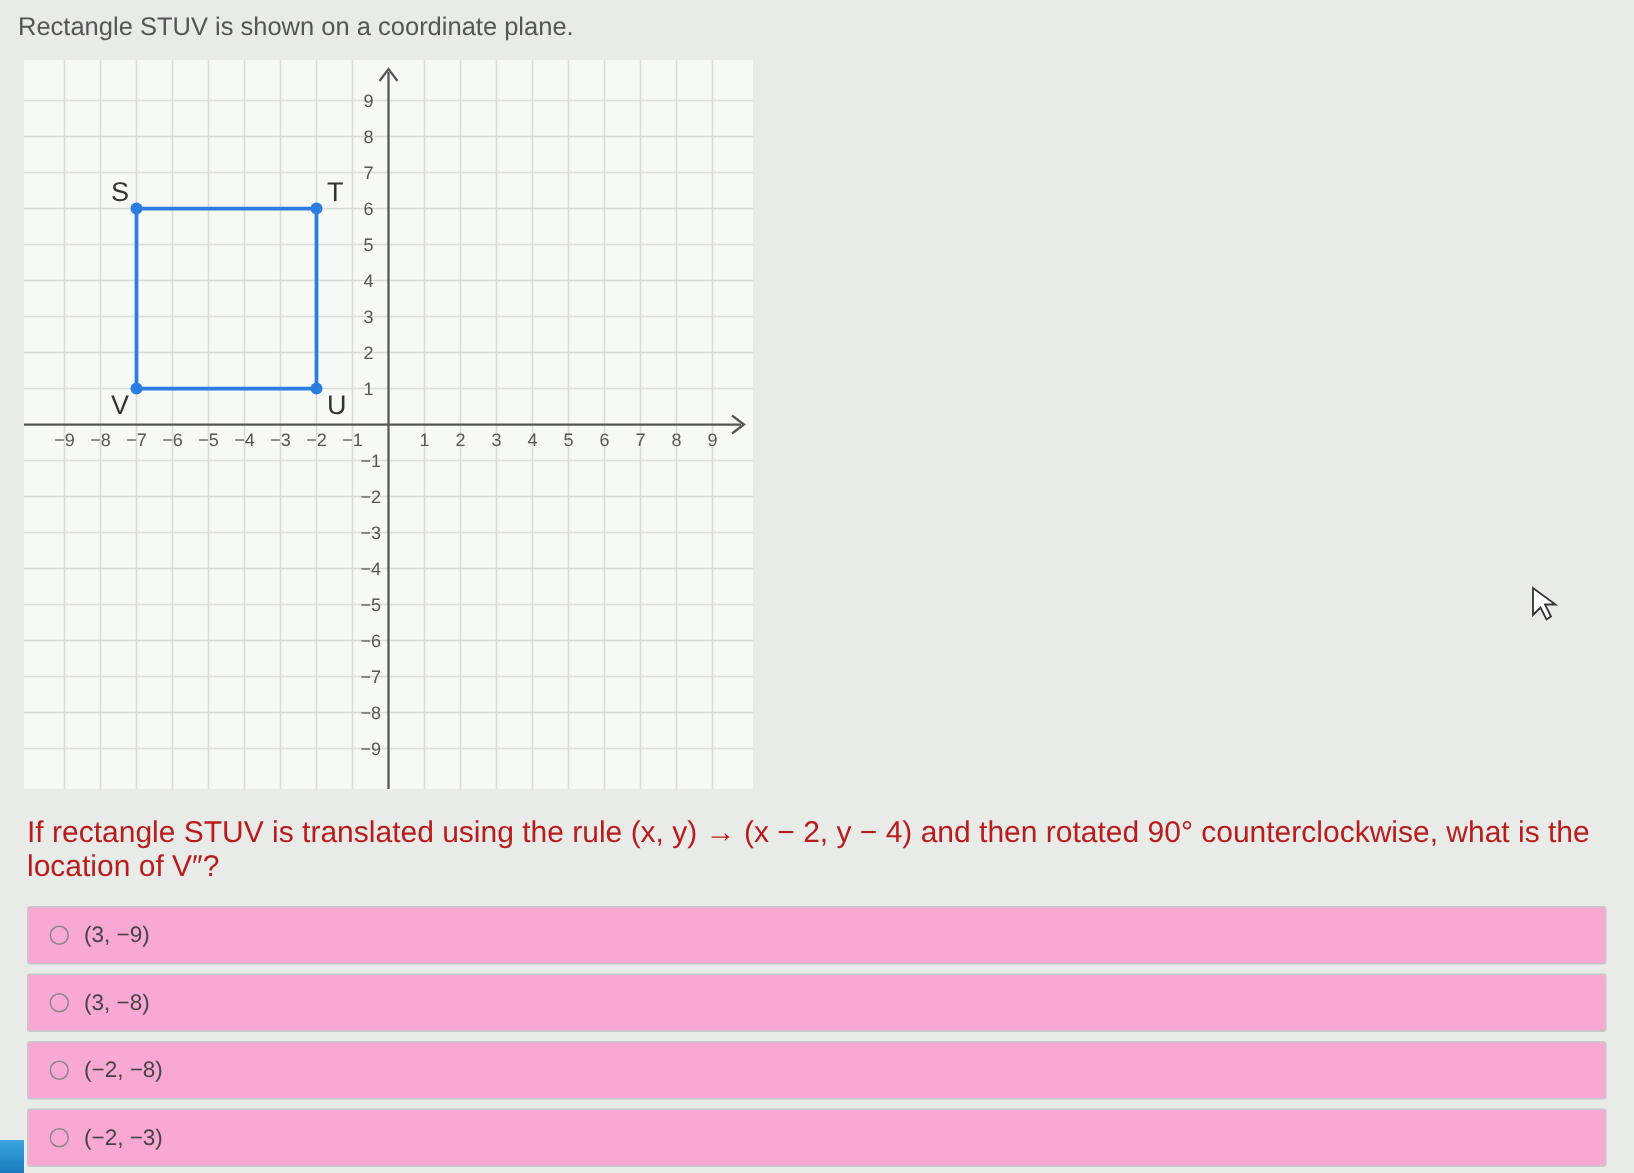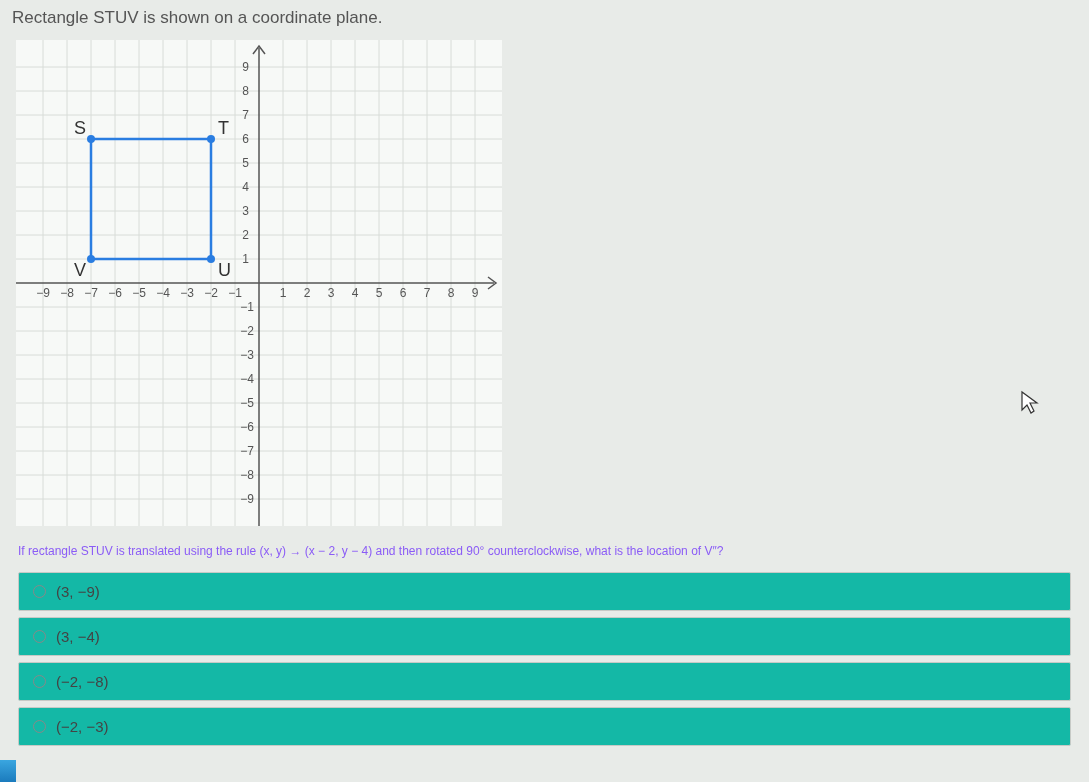--- a/index.html
+++ b/index.html
@@ -22,27 +22,27 @@
   .graph-wrap {
     position: relative;
     width: 486px;
     height: 486px;
     background: #f7f9f7;
     margin-bottom: 18px;
     margin-left: 4px;
   }
   .graph-wrap svg { display: block; }
   .question {
-    color: #8b5cf6;
-    font-size: 12px;
+    color: #b91c1c;
+    font-size: 20px;
     margin: 14px 0 14px 6px;
   }
   .option {
     border: 1px solid #c6cac6;
-    background: #14b8a6;
+    background: #f9a8d4;
     padding: 10px 14px;
     margin: 6px 6px;
     color: #444;
     font-size: 15px;
     border-radius: 2px;
     display: flex;
     align-items: center;
     gap: 10px;
     cursor: pointer;
   }
@@ -179,21 +179,21 @@
   </div>
 
   <div class="question">If rectangle STUV is translated using the rule (x, y) → (x − 2, y − 4) and then rotated 90° counterclockwise, what is the location of V″?</div>
 
   <div class="option">
     <span class="radio"></span>
     <span>(3, −9)</span>
   </div>
   <div class="option">
     <span class="radio"></span>
-    <span>(3, −4)</span>
+    <span>(3, −8)</span>
   </div>
   <div class="option">
     <span class="radio"></span>
     <span>(−2, −8)</span>
   </div>
   <div class="option">
     <span class="radio"></span>
     <span>(−2, −3)</span>
   </div>
 </div>

